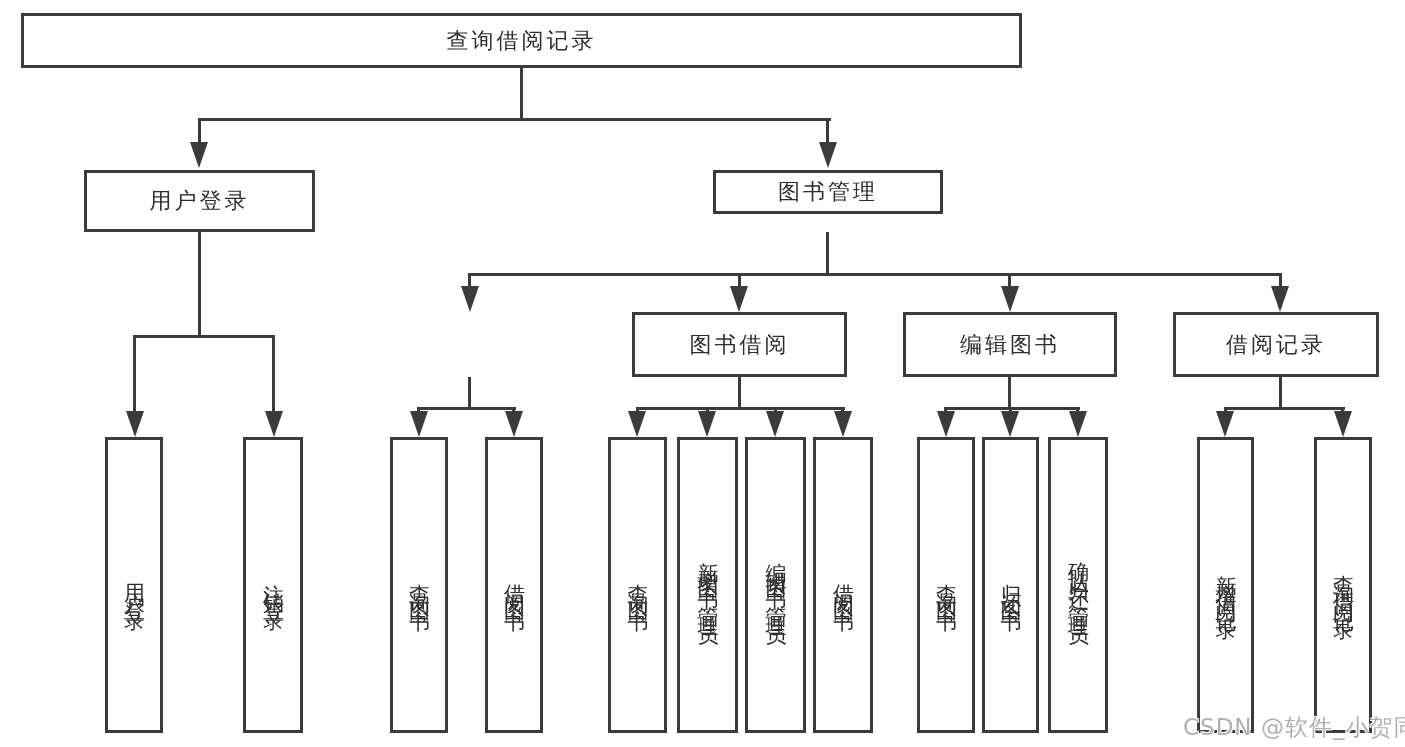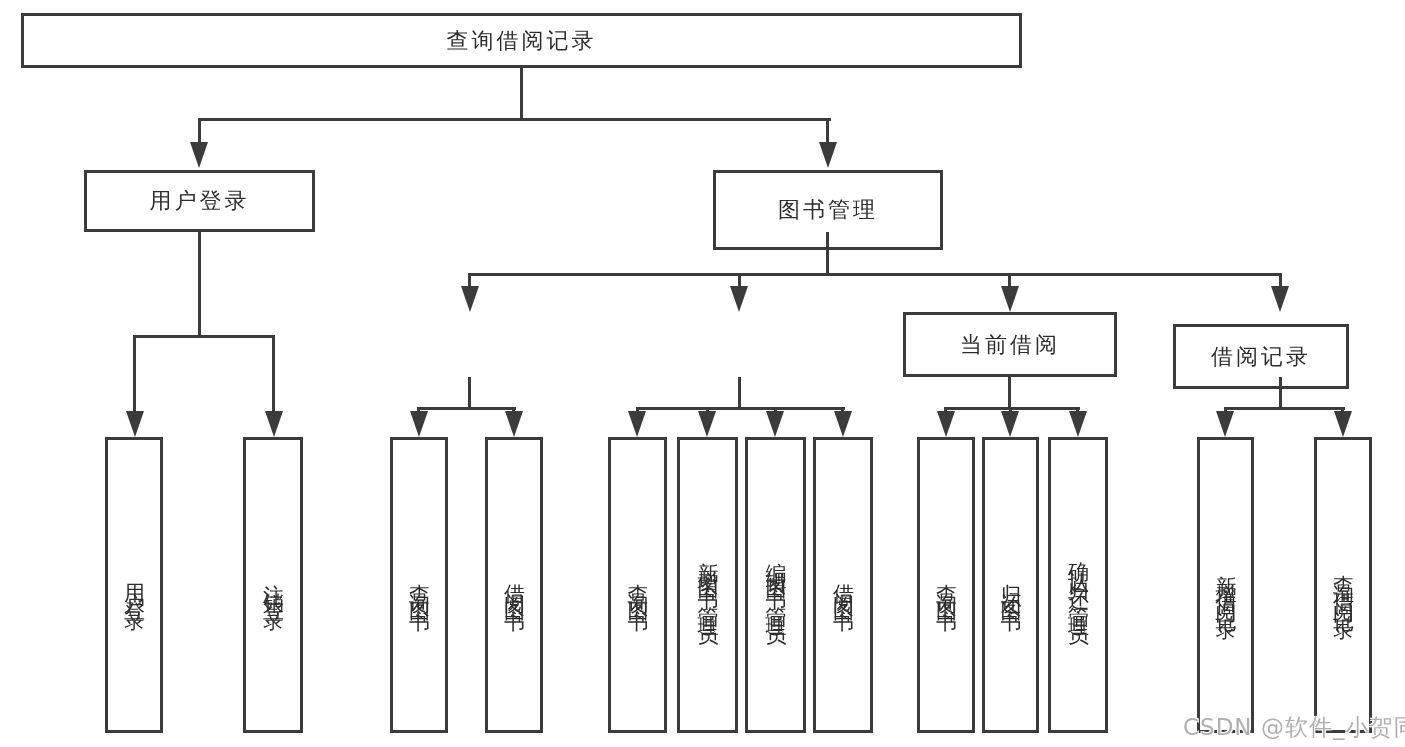--- a/index.html
+++ b/index.html
@@ -40,42 +40,43 @@
   <div class="box" style="left:21px;top:13px;width:1001px;height:55px;">查询借阅记录</div>
 
   <div class="vl" style="left:520px;top:68px;width:3px;height:53px;"></div>
   <div class="hl" style="left:198px;top:118px;width:633px;height:3px;"></div>
   <div class="vl" style="left:198px;top:118px;width:3px;height:28px;"></div>
   <div class="ar" style="left:190px;top:142px;"></div>
   <div class="vl" style="left:826px;top:118px;width:3px;height:28px;"></div>
   <div class="ar" style="left:819px;top:142px;"></div>
 
   <div class="box" style="left:84px;top:170px;width:231px;height:62px;">用户登录</div>
-  <div class="box" style="left:713px;top:170px;width:230px;height:80px;">图书管理</div>
+  <div class="box" style="left:713px;top:170px;width:230px;height:44px;">图书管理</div>
 
   <div class="vl" style="left:198px;top:232px;width:3px;height:106px;"></div>
   <div class="hl" style="left:133px;top:335px;width:142px;height:3px;"></div>
   <div class="vl" style="left:133px;top:335px;width:3px;height:80px;"></div>
   <div class="ar" style="left:126px;top:411px;"></div>
   <div class="vl" style="left:272px;top:335px;width:3px;height:80px;"></div>
   <div class="ar" style="left:265px;top:411px;"></div>
 
   <div class="vl" style="left:826px;top:232px;width:3px;height:44px;"></div>
   <div class="hl" style="left:468px;top:273px;width:814px;height:3px;"></div>
   <div class="vl" style="left:468px;top:273px;width:3px;height:20px;"></div>
   <div class="ar" style="left:461px;top:286px;"></div>
   <div class="vl" style="left:738px;top:273px;width:3px;height:20px;"></div>
   <div class="ar" style="left:730px;top:286px;"></div>
   <div class="vl" style="left:1008px;top:273px;width:3px;height:20px;"></div>
   <div class="ar" style="left:1001px;top:286px;"></div>
   <div class="vl" style="left:1279px;top:273px;width:3px;height:20px;"></div>
   <div class="ar" style="left:1271px;top:286px;"></div>
 
-  <div class="box" style="left:903px;top:312px;width:214px;height:65px;">当前借阅</div>
-  <div class="box" style="left:1173px;top:324px;width:176px;height:65px;">借阅记录</div>
+  <div class="box" style="left:632px;top:312px;width:215px;height:65px;">图书借阅</div>
+  <div class="box" style="left:903px;top:312px;width:214px;height:65px;">编辑图书</div>
+  <div class="box" style="left:1173px;top:312px;width:206px;height:65px;">借阅记录</div>
 
   <div class="vl" style="left:468px;top:377px;width:3px;height:33px;"></div>
   <div class="hl" style="left:417px;top:407px;width:99px;height:3px;"></div>
   <div class="vl" style="left:417px;top:407px;width:3px;height:9px;"></div>
   <div class="ar" style="left:410px;top:411px;"></div>
   <div class="vl" style="left:512px;top:407px;width:3px;height:9px;"></div>
   <div class="ar" style="left:505px;top:411px;"></div>
 
   <div class="vl" style="left:738px;top:377px;width:3px;height:33px;"></div>
   <div class="hl" style="left:636px;top:407px;width:209px;height:3px;"></div>

